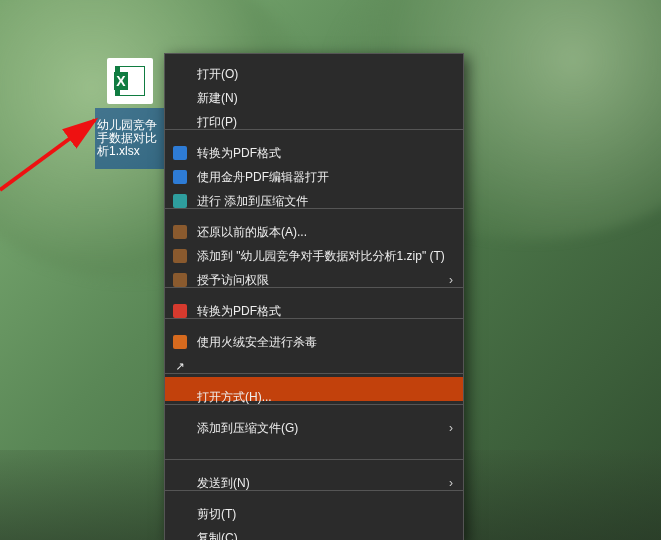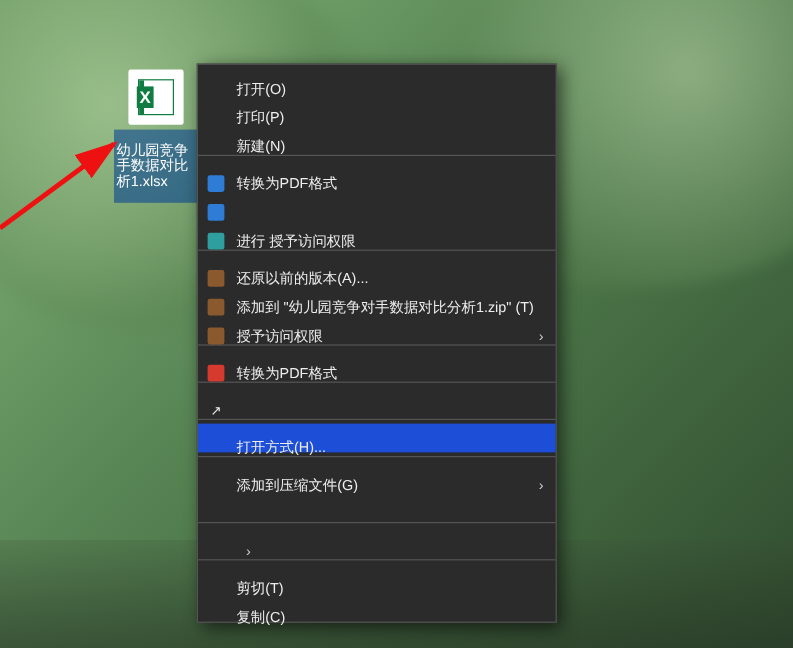--- a/index.html
+++ b/index.html
@@ -94,21 +94,21 @@
   }
   .menu-item {
     display: flex;
     align-items: center;
     height: 24px;
     padding: 16px 10px 0 6px;
     cursor: default;
     white-space: nowrap;
   }
   .menu-item.hovered {
-    background: #1d4ed8;
+    background: #c2410c;
   }
   .menu-item .mi-icon {
     width: 18px;
     height: 18px;
     margin-right: 8px;
     display:flex;align-items:center;justify-content:center;
     font-size: 11px;
     flex: 0 0 18px;
   }
   .menu-item .mi-text {
@@ -168,45 +168,46 @@
   </svg>
 
   <div class="context-menu">
 
     <div class="menu-item">
       <span class="mi-icon"></span>
       <span class="mi-text">打开(O)</span>
     </div>
     <div class="menu-item">
       <span class="mi-icon"></span>
+      <span class="mi-text">新建(N)</span>
+    </div>
+    <div class="menu-item">
+      <span class="mi-icon"></span>
       <span class="mi-text">打印(P)</span>
     </div>
-    <div class="menu-item">
-      <span class="mi-icon"></span>
-      <span class="mi-text">新建(N)</span>
-    </div>
 
     <div class="sep"></div>
 
     <div class="menu-item">
       <span class="mi-icon">
           <span class="sq sq-blue"></span>
         </span>
       <span class="mi-text">转换为PDF格式</span>
     </div>
     <div class="menu-item">
       <span class="mi-icon">
           <span class="sq sq-blue"></span>
         </span>
+      <span class="mi-text">使用金舟PDF编辑器打开</span>
     </div>
     <div class="menu-item">
       <span class="mi-icon">
           <span class="sq sq-teal"></span>
         </span>
-      <span class="mi-text">进行 授予访问权限</span>
+      <span class="mi-text">进行 添加到压缩文件</span>
     </div>
 
     <div class="sep"></div>
 
     <div class="menu-item">
       <span class="mi-icon">
           <span class="sq sq-brown"></span>
         </span>
       <span class="mi-text">还原以前的版本(A)...</span>
     </div>
@@ -229,20 +230,26 @@
     <div class="menu-item">
       <span class="mi-icon">
           <span class="sq sq-red"></span>
         </span>
       <span class="mi-text">转换为PDF格式</span>
     </div>
 
     <div class="sep"></div>
 
     <div class="menu-item">
+      <span class="mi-icon">
+          <span class="sq sq-orange"></span>
+        </span>
+      <span class="mi-text">使用火绒安全进行杀毒</span>
+    </div>
+    <div class="menu-item">
       <span class="mi-icon">↗</span>
     </div>
 
     <div class="sep"></div>
 
     <div class="menu-item hovered">
       <span class="mi-icon"></span>
       <span class="mi-text">打开方式(H)...</span>
     </div>
 
@@ -254,20 +261,21 @@
       <span class="mi-sub">›</span>
     </div>
     <div class="menu-item">
       <span class="mi-icon"></span>
     </div>
 
     <div class="sep"></div>
 
     <div class="menu-item">
       <span class="mi-icon"></span>
+      <span class="mi-text">发送到(N)</span>
       <span class="mi-sub">›</span>
     </div>
 
     <div class="sep"></div>
 
     <div class="menu-item">
       <span class="mi-icon"></span>
       <span class="mi-text">剪切(T)</span>
     </div>
     <div class="menu-item">

